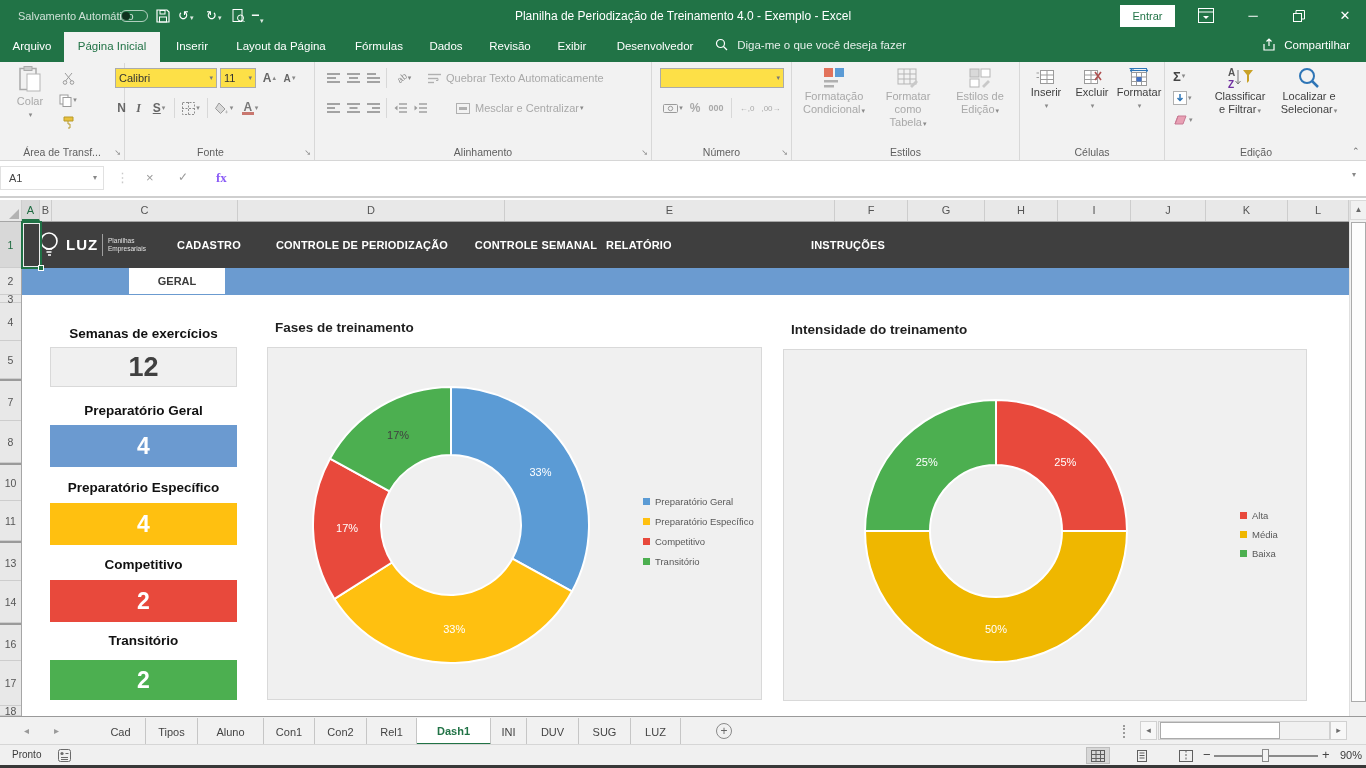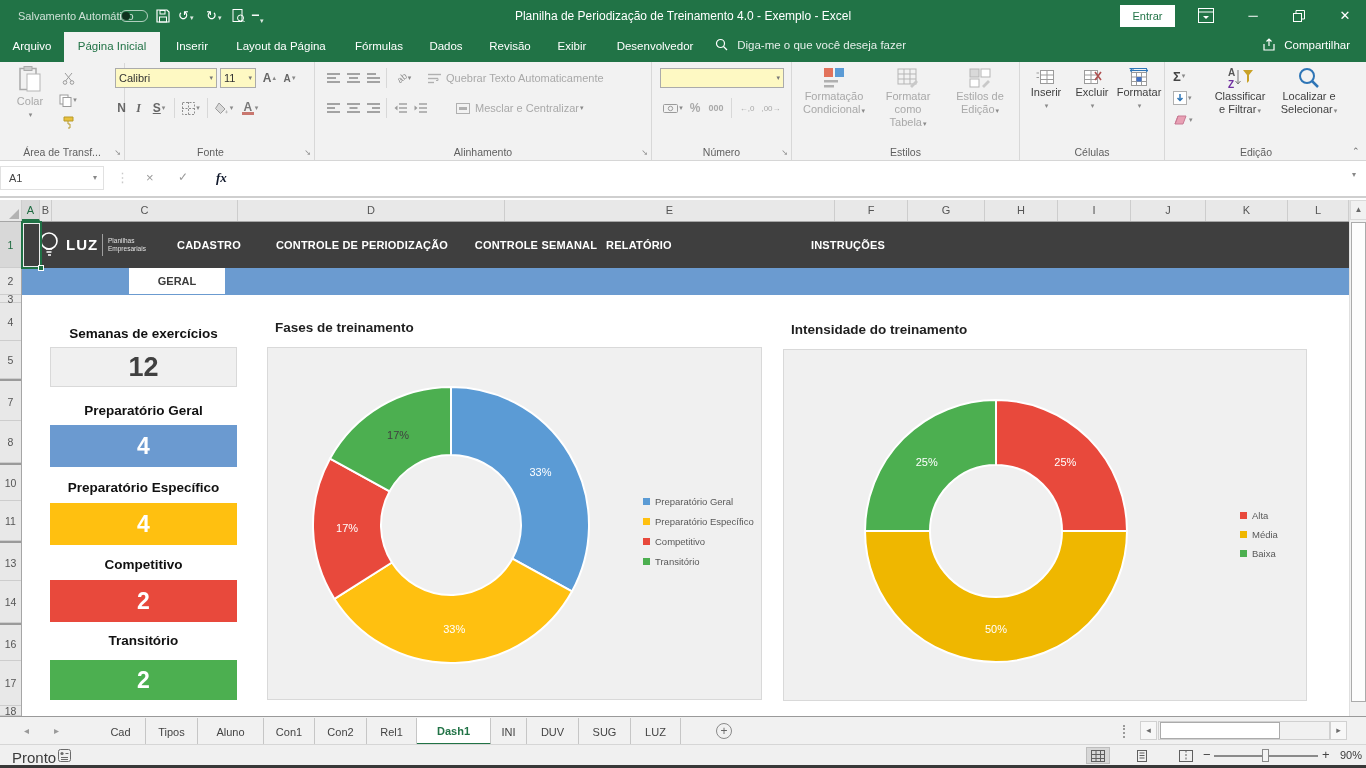--- a/index.html
+++ b/index.html
@@ -27,21 +27,21 @@
   #share{position:absolute;left:1262px;top:6px;font-size:11.5px;color:#fff;white-space:nowrap}
 
   
   #ribbon{position:absolute;left:0;top:60px;width:1366px;height:101px;background:#f2f2f2;border-top:2px solid #217346;border-bottom:1px solid #d6d6d6}
   .rgroup{position:absolute;top:0;height:98px;border-right:1px solid #d8d8d8}
   .glabel{position:absolute;left:0;right:0;bottom:2px;text-align:center;font-size:10.5px;color:#5f5f5f;white-space:nowrap;overflow:hidden}
   .launcher{position:absolute;right:1px;bottom:2px;width:11px;height:11px;font-size:8px;color:#8a8a8a;line-height:11px;text-align:center}
   .gray{color:#a9a9a9}
   .dk{color:#3f3f3f}
   .rrow{position:absolute;display:flex;align-items:center}
-  .combo{display:flex;align-items:center;border:1px solid #ababab;background:#fef9c3;height:20px;font-size:11px;color:#333;padding:0 3px}
+  .combo{display:flex;align-items:center;border:1px solid #ababab;background:#fde047;height:20px;font-size:11px;color:#333;padding:0 3px}
   .combo .dd{margin-left:auto;font-size:7px;color:#777;padding-left:3px}
   .mini-ic{display:inline-flex;align-items:center;justify-content:center;width:20px;height:20px}
   .sep-v{width:1px;height:20px;background:#d8d8d8;margin:0 3px}
   .dd8{font-size:7px;color:#8a8a8a;margin-left:1px}
   .bigbtn{display:flex;flex-direction:column;align-items:center;font-size:11px;line-height:13px;text-align:center}
   .ltr{font-size:12px;font-weight:bold;color:#666}
 
   
   #formulabar{position:absolute;left:0;top:162px;width:1366px;height:36px;background:#fff;border-bottom:2px solid #cfcfcf}
   #namebox{position:absolute;left:0;top:4px;width:104px;height:24px;border:1px solid #e1e1e1;font-size:11px;color:#444;line-height:22px;padding-left:8px}
@@ -87,21 +87,21 @@
   .stab.active{background:#fff;color:#217346;font-weight:bold;border-bottom:2px solid #217346}
   .stab-arrow{position:absolute;top:8px;font-size:10px;color:#9a9a9a}
   #addsheet{position:absolute;left:716px;top:6px;width:16px;height:16px;border:1px solid #8a8a8a;border-radius:50%;color:#666;font-size:12px;line-height:14px;text-align:center}
   #hsplit{position:absolute;left:1123px;top:8px;width:4px;height:13px;border-left:2px dotted #9a9a9a}
   .hbtn{position:absolute;top:4px;width:17px;height:19px;background:#f7f7f7;border:1px solid #d0d0d0;color:#6a6a6a;font-size:9px;text-align:center;line-height:17px}
   #htrack{position:absolute;left:1158px;top:4px;width:172px;height:19px;background:#f1f1f1;border:1px solid #d0d0d0}
   #hthumb{position:absolute;left:1160px;top:5px;width:120px;height:17px;background:#fff;border:1px solid #ababab}
 
   
   #statusbar{position:absolute;left:0;top:744px;width:1366px;height:21px;background:#f0f0f0;border-top:1px solid #d6d6d6}
-  #status-ready{position:absolute;left:12px;top:4px;font-size:15px;color:#3b3b3b}
+  #status-ready{position:absolute;left:12px;top:4px;font-size:10px;color:#3b3b3b}
   .viewbtn{position:absolute;top:2px;width:24px;height:17px;display:flex;align-items:center;justify-content:center}
   .viewbtn.pressed{background:#d7d7d7;border:1px solid #bdbdbd}
   #zoom-val{position:absolute;left:1334px;top:4px;width:28px;font-size:11px;color:#3b3b3b;text-align:right}
   .zslide{position:absolute;top:10px;height:2px;background:#8a8a8a}
   #bottomstrip{position:absolute;left:0;top:765px;width:1366px;height:3px;background:#383838}
 </style>
 </head>
 <body>
 
 <div id="titlebar">
@@ -536,21 +536,21 @@
   </div>
 
   <span class="abs" style="left:1352px;bottom:4px;font-size:9px;color:#666">⌃</span>
 </div>
 
 <div id="formulabar">
   <div id="namebox"><span>A1</span><span class="dd">▾</span></div>
   <span class="fb-ic" style="left:116px;color:#c9c9c9">⋮</span>
   <span class="fb-ic" style="left:146px">×</span>
   <span class="fb-ic" style="left:178px;font-size:12px">✓</span>
-  <span class="fb-ic" style="left:216px;color:#0f172a;font-style:italic;font-family:'Liberation Serif',serif;font-weight:bold">fx</span>
+  <span class="fb-ic" style="left:216px;color:#8b5cf6;font-family:'Liberation Serif',serif;font-weight:bold">fx</span>
   <div class="abs" style="left:240px;top:4px;right:14px;height:24px;background:#fff"></div>
   <span class="fb-ic" style="left:1352px;font-size:8px;color:#888">▾</span>
 </div>
 
 <div id="colheads">
   <div class="abs" style="left:0;top:0;width:22px;height:21px;border-right:1px solid #cdcdcd">
     <span class="abs" style="right:2px;bottom:2px;width:0;height:0;border-style:solid;border-width:0 0 10px 10px;border-color:transparent transparent #b2b2b2 transparent"></span>
   </div>
 <div class="colcell sel" style="left: 22px; width: 18px;">A</div>
     <div class="colcell" style="left: 40px; width: 12px;">B</div>

